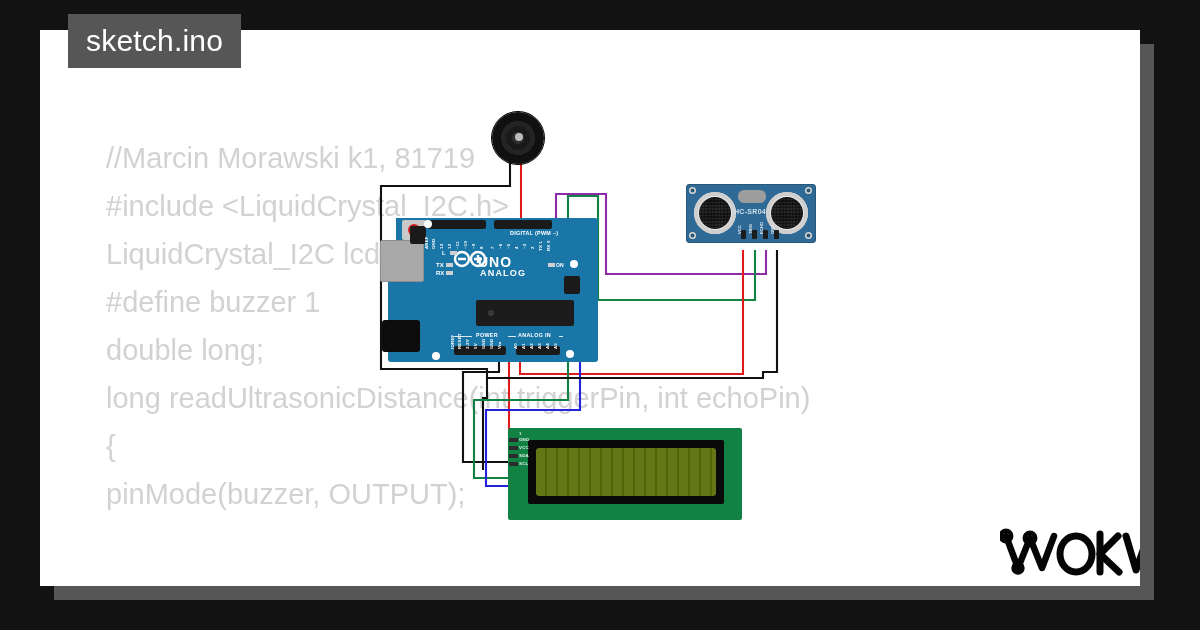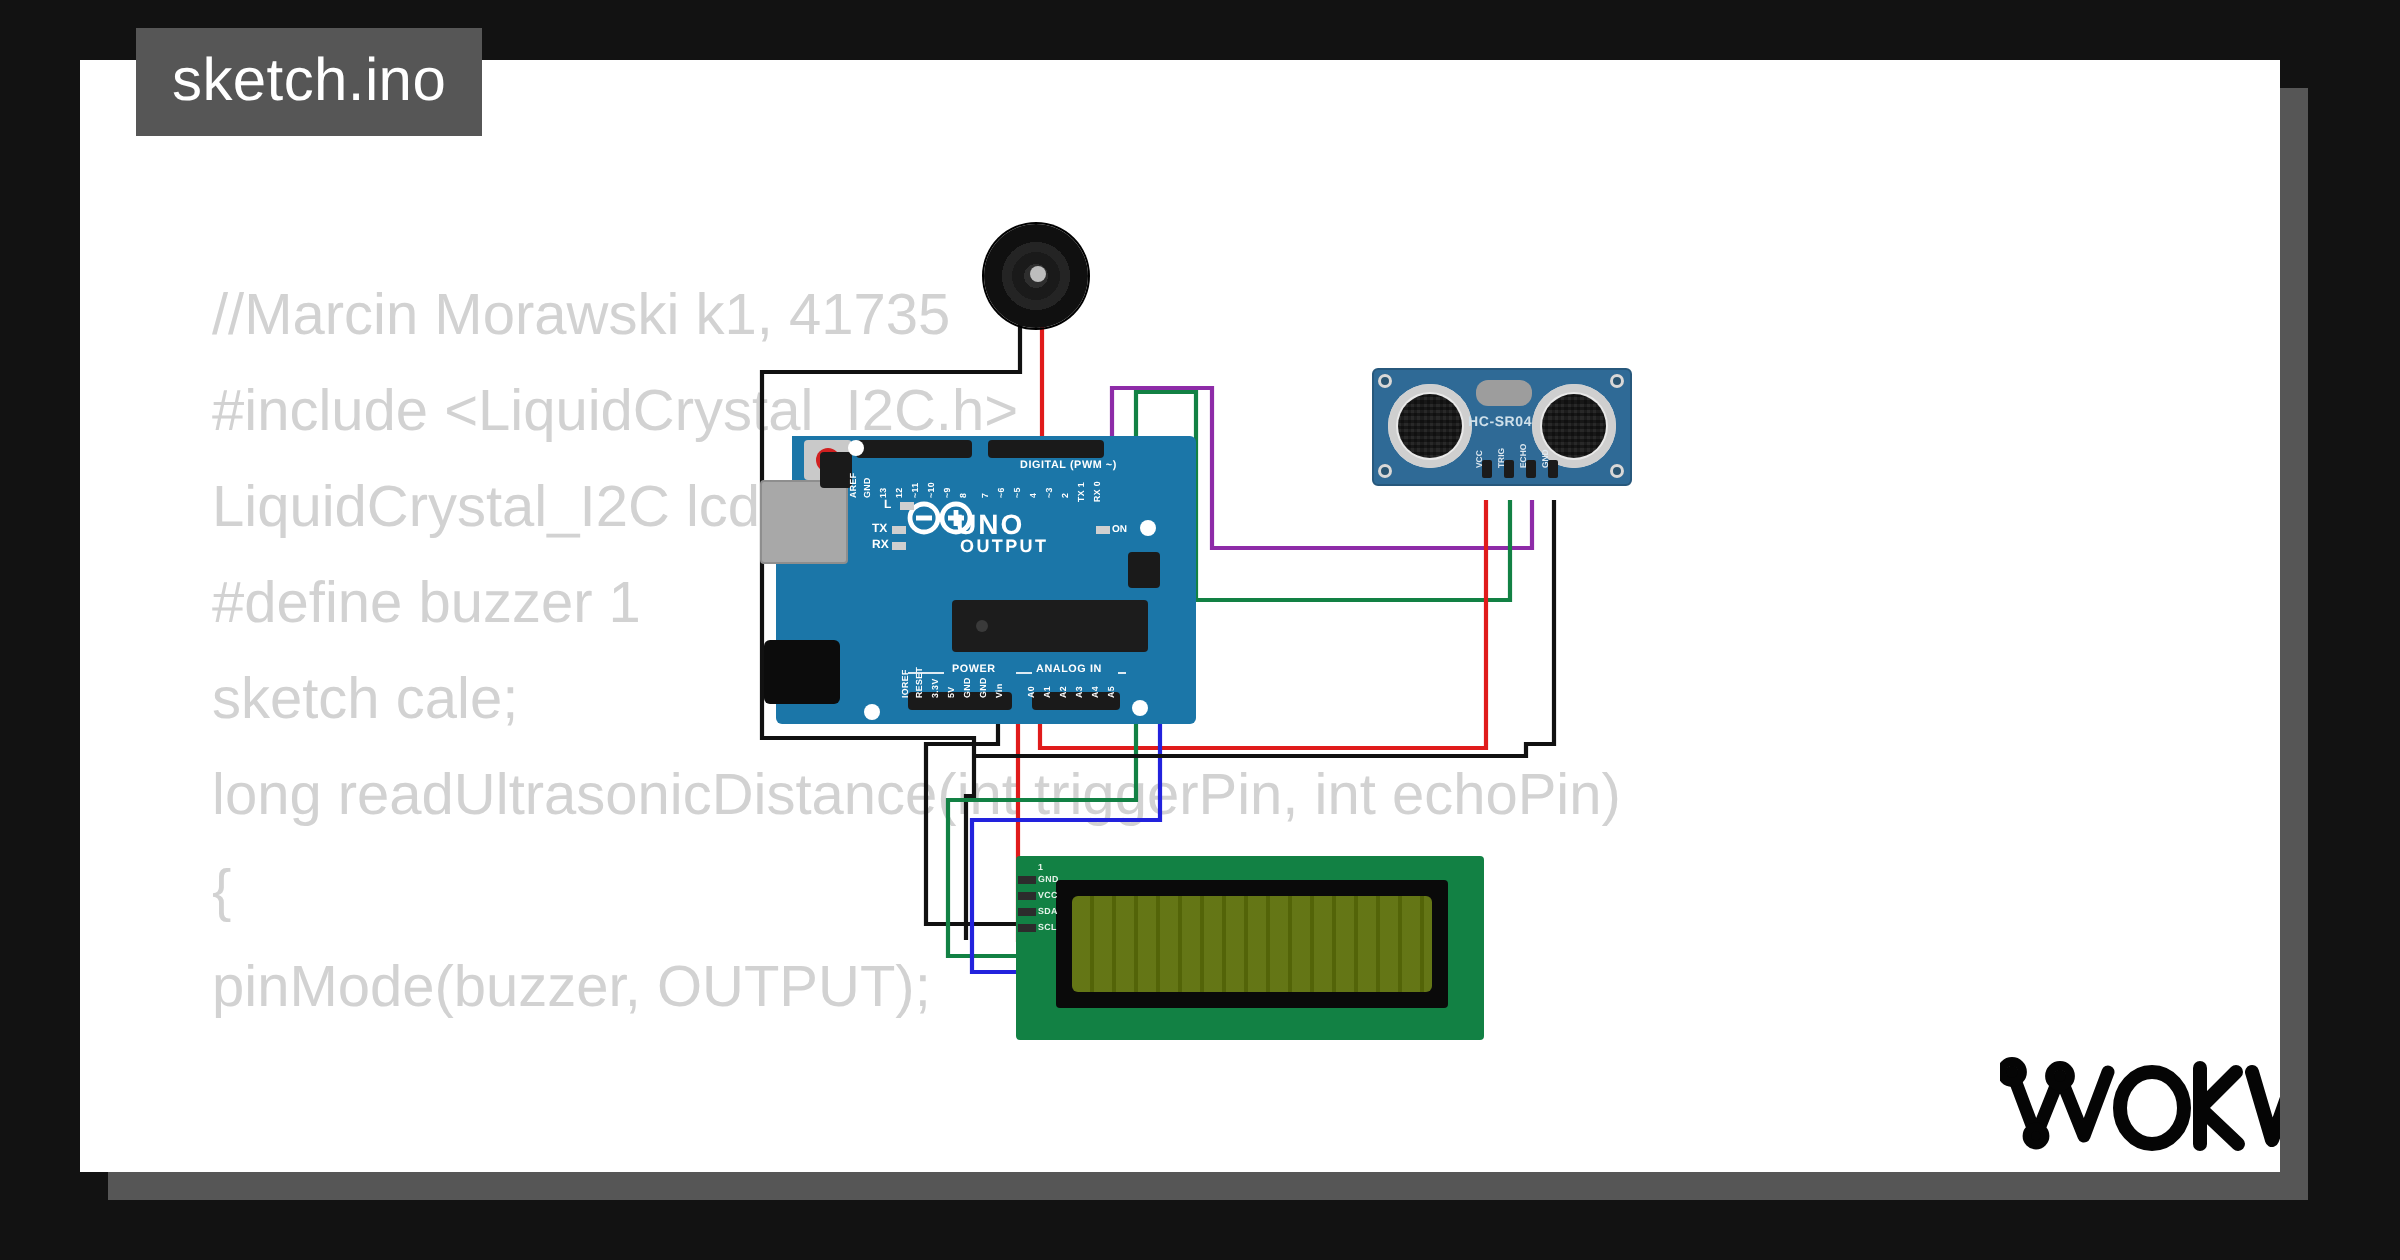--- a/index.html
+++ b/index.html
@@ -246,25 +246,25 @@
 </head>
 <body>
 
 <div id="stage">
 
   <div id="canvas-shadow"></div>
 
   <div id="canvas">
 
     <div id="code-layer">
-      <div class="code-line">//Marcin Morawski k1, 41735</div>
+      <div class="code-line">//Marcin Morawski k1, 81719</div>
       <div class="code-line">#include &lt;LiquidCrystal_I2C.h&gt;</div>
       <div class="code-line">LiquidCrystal_I2C lcd(0x27, 16, 2);</div>
       <div class="code-line">#define buzzer 1</div>
-      <div class="code-line">sketch cale;</div>
+      <div class="code-line">double long;</div>
       <div class="code-line">long readUltrasonicDistance(int triggerPin, int echoPin)</div>
       <div class="code-line">{</div>
       <div class="code-line">pinMode(buzzer, OUTPUT);</div>
 
     </div>
 
     <div id="wokwi-logo" style="left:960px; top:494px;">
       <svg width="170" height="56" viewBox="0 0 170 56">
         <g fill="none" stroke="#050505" stroke-width="6.5" stroke-linecap="round" stroke-linejoin="round">
           <path d="M6 12 L18 44 L30 14 L42 44 L54 12"></path>
@@ -343,21 +343,21 @@
 
       <div class="icsp" style="left:44px; top:12px;"></div>
       <div class="icsp" style="left:198px; top:62px;"></div>
 
       <div class="uno-mount" style="left:58px; top:6px;"></div>
       <div class="uno-mount" style="left:204px; top:46px;"></div>
       <div class="uno-mount" style="left:66px; top:138px;"></div>
       <div class="uno-mount" style="left:200px; top:136px;"></div>
 
       <div class="uno-txt" style="left:112px; top:40px; font-size:14px; letter-spacing:1px;">UNO</div>
-      <div class="uno-txt" style="left:114px; top:54px; font-size:9px; letter-spacing:1.2px;">OUTPUT</div>
+      <div class="uno-txt" style="left:114px; top:54px; font-size:9px; letter-spacing:1.2px;">ANALOG</div>
       <svg style="position:absolute; left:86px; top:36px;" width="36" height="18" viewBox="0 0 36 18">
         <g fill="none" stroke="#ffffff" stroke-width="2.4">
           <circle cx="10" cy="9" r="7"></circle>
             <circle cx="26" cy="9" r="7"></circle>
           <path d="M6 9 H14 M22 9 H30 M26 5 V13"></path>
         </g>
       </svg>
 
       <div class="uno-txt" style="left:76px; top:36px; font-size:6px;">L</div>
       <div class="uno-txt" style="left:70px; top:48px; font-size:6px;">TX</div>

